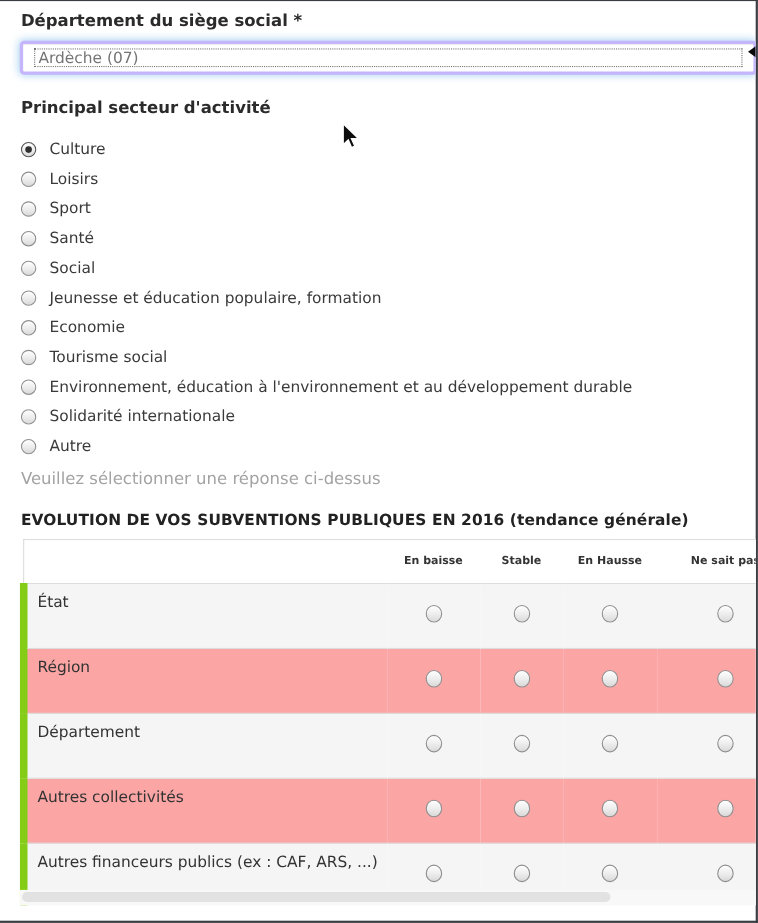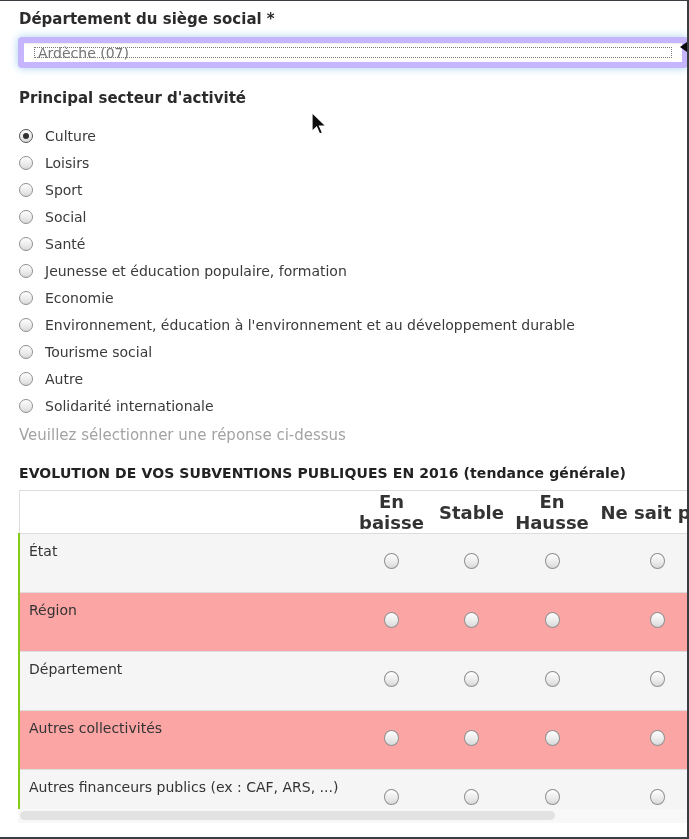--- a/index.html
+++ b/index.html
@@ -15,21 +15,21 @@
     border-bottom: 2px solid #3a3e42;
   }
   .page { position: relative; width: 100%; height: 100%; padding: 8px 0 0 18px; }
 
   .q-label { font-weight: bold; font-size: 15px; color: #2b2b2b; letter-spacing: 0; }
   .dept-label { margin: 1px 0 9px 1px; }
 
   
   .textbox {
     width: 670px; height: 31px;
-    border: 6px solid #c4b5fd; border-radius: 4px;
+    border: 3px solid #c4b5fd; border-radius: 4px;
     box-shadow: inset 0 1px 1px rgba(0,0,0,.075), 0 0 8px rgba(102,175,233,.6);
     position: relative; background: #fff;
   }
   .textbox-inner {
     position: absolute; left: 10px; right: 10px; top: 4px; bottom: 4px;
     border: 1px dotted #777;
     display: flex; align-items: center; padding-left: 3px;
     font-size: 14px; color: #757575;
   }
 
@@ -51,30 +51,30 @@
 
   .helper { color: #a3a3a3; font-size: 15px; margin: 7px 0 0 1px; }
 
   .section-title { font-weight: bold; font-size: 14px; color: #222; margin: 21px 0 9px 1px; letter-spacing: .1px; }
 
   
   .table-wrap { position: relative; width: 679px; height: 333px; overflow: hidden; }
   table { border-collapse: collapse; width: 700px; table-layout: fixed; background: #fff; }
   th, td { border: 0; }
   thead th {
-    height: 40px; font-size: 18px; font-weight: bold; color: #333;
+    height: 40px; font-size: 10px; font-weight: bold; color: #333;
     text-align: center; vertical-align: middle; background: #fff;
     border-top: 1px solid #ddd;
   }
   thead th.lbl-col { border-left: 1px solid #ddd; }
   tbody tr { height: 59px; }
   tbody tr.odd  td { background: #f5f5f5; }
   tbody tr.even td { background: #fca5a5; }
   tbody td { border-top: 1px solid #ddd; }
-  tbody td.lbl-col { border-left: 2px solid #84cc16; }
+  tbody td.lbl-col { border-left: 7px solid #84cc16; }
   td.row-label { vertical-align: top; padding: 9px 8px 0 9px; font-size: 14px; color: #333; }
   td.radio-cell { text-align: center; vertical-align: middle; }
   td.radio-cell .radio { display: inline-flex; width: 15px; height: 16px; }
 
   .wrap-right-edge { position: absolute; top: 0; bottom: 14px; right: 4px; width: 1px; background: #ddd; }
 
   .hscroll-track { position: absolute; left: 0; right: 0; bottom: 0; height: 14px; background: #f8f8f8; }
   .hscroll-thumb { position: absolute; left: 2px; bottom: 3px; width: 535px; height: 9px; background: #e2e2e2; border-radius: 5px; }
 
   .edge-arrow {
@@ -107,49 +107,49 @@
     <div class="radio-row">
       <span class="radio"></span>
       <span class="radio-label">Loisirs</span>
     </div>
     <div class="radio-row">
       <span class="radio"></span>
       <span class="radio-label">Sport</span>
     </div>
     <div class="radio-row">
       <span class="radio"></span>
+      <span class="radio-label">Santé</span>
+    </div>
+    <div class="radio-row">
+      <span class="radio"></span>
       <span class="radio-label">Social</span>
     </div>
     <div class="radio-row">
       <span class="radio"></span>
-      <span class="radio-label">Santé</span>
-    </div>
-    <div class="radio-row">
-      <span class="radio"></span>
       <span class="radio-label">Jeunesse et éducation populaire, formation</span>
     </div>
     <div class="radio-row">
       <span class="radio"></span>
       <span class="radio-label">Economie</span>
     </div>
     <div class="radio-row">
       <span class="radio"></span>
+      <span class="radio-label">Tourisme social</span>
+    </div>
+    <div class="radio-row">
+      <span class="radio"></span>
       <span class="radio-label">Environnement, éducation à l'environnement et au développement durable</span>
     </div>
     <div class="radio-row">
       <span class="radio"></span>
-      <span class="radio-label">Tourisme social</span>
+      <span class="radio-label">Solidarité internationale</span>
     </div>
     <div class="radio-row">
       <span class="radio"></span>
       <span class="radio-label">Autre</span>
-    </div>
-    <div class="radio-row">
-      <span class="radio"></span>
-      <span class="radio-label">Solidarité internationale</span>
     </div>
   </div>
 
   <div class="helper">Veuillez sélectionner une réponse ci-dessus</div>
 
   <div class="section-title">EVOLUTION DE VOS SUBVENTIONS PUBLIQUES EN 2016 (tendance générale)</div>
 
   <div class="table-wrap">
     <table>
       <colgroup>

